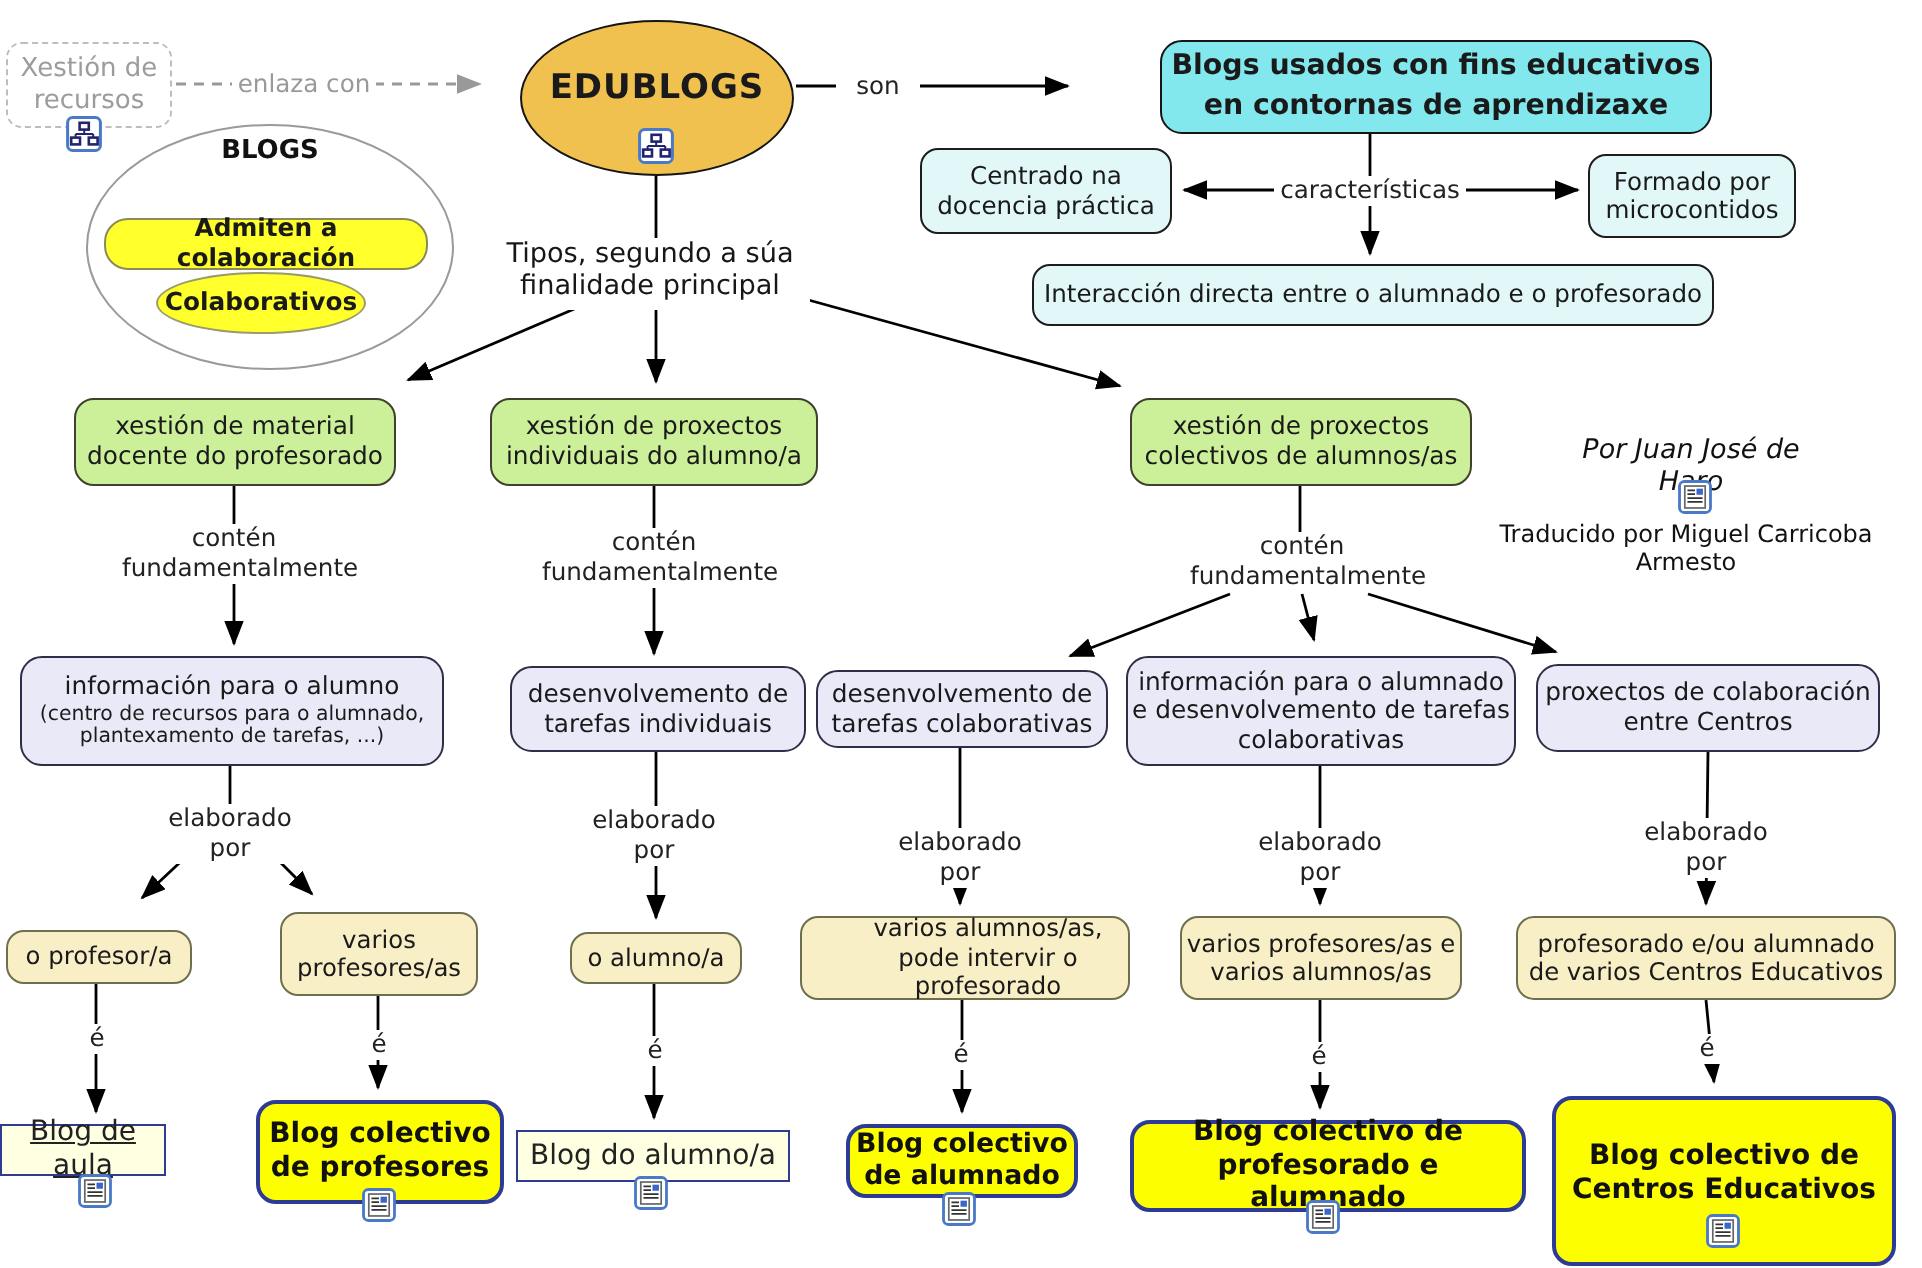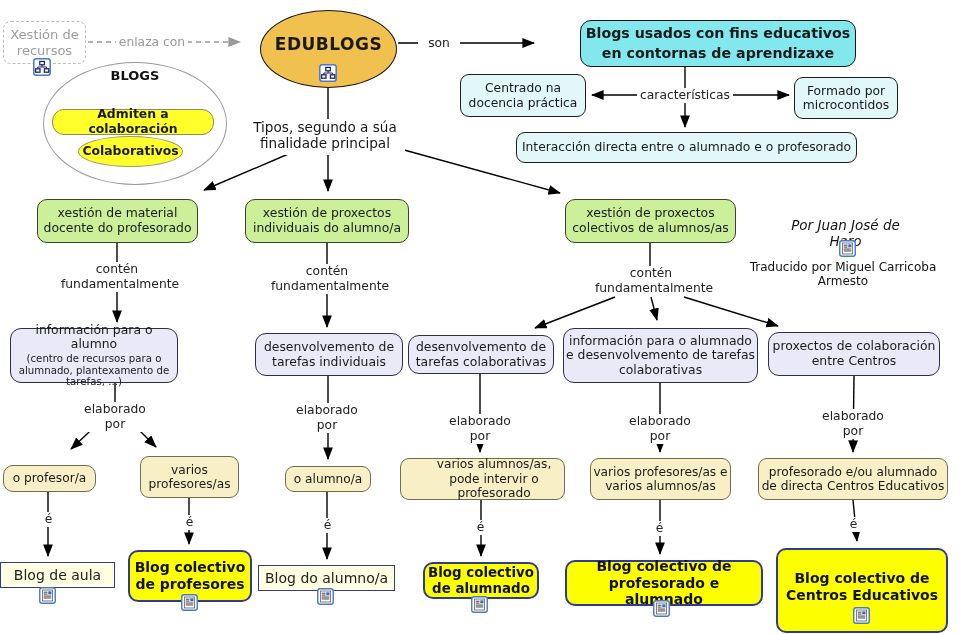--- a/index.html
+++ b/index.html
@@ -149,21 +149,21 @@
     <rect x="3.6" y="3.2" width="10.8" height="11.6" fill="#fff" stroke="#666" stroke-width="0.9"></rect>
     <rect x="9.8" y="4.6" width="3.4" height="3.2" fill="#3a66c9"></rect>
     <path d="M5 5.5 H9 M5 7.5 H9 M5 9.6 H13 M5 11.6 H13" stroke="#333" stroke-width="1"></path>
   </svg>
   <div class="credit-trans" style="left:725px;top:260px;width:236px;">Traducido por Miguel Carricoba Armesto</div>
 
   <div class="lbl" style="left:60px;top:262px;width:114px;">contén fundamentalmente</div>
   <div class="lbl" style="left:270px;top:264px;width:114px;">contén fundamentalmente</div>
   <div class="lbl" style="left:594px;top:266px;width:114px;">contén fundamentalmente</div>
 
-  <div class="node lav" style="left:10px;top:328px;width:168px;height:55px;align-items:center;">
+  <div class="node lav" style="left:10px;top:328px;width:212px;height:55px;align-items:center;">
     <span>información para o alumno</span>
     <span class="sub">(centro de recursos para o alumnado, plantexamento de tarefas, ...)</span>
   </div>
   <div class="node lav" style="left:255px;top:333px;width:148px;height:43px;">
     <span>desenvolvemento de tarefas individuais</span>
   </div>
   <div class="node lav" style="left:408px;top:335px;width:146px;height:39px;">
     <span>desenvolvemento de tarefas colaborativas</span>
   </div>
   <div class="node lav" style="left:563px;top:328px;width:195px;height:55px;">
@@ -172,47 +172,47 @@
   <div class="node lav" style="left:768px;top:332px;width:172px;height:44px;">
     <span>proxectos de colaboración entre Centros</span>
   </div>
 
   <div class="lbl" style="left:72px;top:402px;width:86px;">elaborado por</div>
   <div class="lbl" style="left:284px;top:403px;width:86px;">elaborado por</div>
   <div class="lbl" style="left:437px;top:414px;width:86px;">elaborado por</div>
   <div class="lbl" style="left:617px;top:414px;width:86px;">elaborado por</div>
   <div class="lbl" style="left:810px;top:409px;width:86px;">elaborado por</div>
 
-  <div class="node cream" style="left:3px;top:465px;width:93px;height:27px;border-radius:10px;">
+  <div class="node cream" style="left:3px;top:465px;width:93px;height:27px;">
     <span>o profesor/a</span>
   </div>
   <div class="node cream" style="left:140px;top:456px;width:99px;height:42px;">
     <span>varios profesores/as</span>
   </div>
   <div class="node cream" style="left:285px;top:466px;width:86px;height:26px;">
     <span>o alumno/a</span>
   </div>
   <div class="node cream" style="left:400px;top:458px;width:165px;height:42px;padding-left:25px;">
     <span>varios alumnos/as, pode intervir o profesorado</span>
   </div>
   <div class="node cream" style="left:590px;top:458px;width:141px;height:42px;">
     <span>varios profesores/as e varios alumnos/as</span>
   </div>
   <div class="node cream" style="left:758px;top:458px;width:190px;height:42px;">
-    <span>profesorado e/ou alumnado de directa Centros Educativos</span>
+    <span>profesorado e/ou alumnado de varios Centros Educativos</span>
   </div>
 
   <div class="lbl" style="left:41px;top:512px;width:15px;">é</div>
   <div class="lbl" style="left:182px;top:515px;width:15px;">é</div>
   <div class="lbl" style="left:320px;top:518px;width:15px;">é</div>
   <div class="lbl" style="left:473px;top:520px;width:15px;">é</div>
   <div class="lbl" style="left:652px;top:521px;width:15px;">é</div>
   <div class="lbl" style="left:846px;top:517px;width:15px;">é</div>
 
-  <div class="node blogrect" style="left:0px;top:562px;width:115px;height:26px;">
+  <div class="node blogrect" style="left:0px;top:562px;width:83px;height:26px;text-decoration:underline;">
     <span>Blog de aula</span>
   </div>
   <svg class="icon" style="left:39px;top:587px;" width="17" height="17" viewBox="0 0 18 18">
     <rect x="0.8" y="0.8" width="16.4" height="16.4" rx="2.5" fill="#fff" stroke="#4a79c8" stroke-width="1.5"></rect>
     <rect x="3.6" y="3.2" width="10.8" height="11.6" fill="#fff" stroke="#666" stroke-width="0.9"></rect>
     <rect x="9.8" y="4.6" width="3.4" height="3.2" fill="#3a66c9"></rect>
     <path d="M5 5.5 H9 M5 7.5 H9 M5 9.6 H13 M5 11.6 H13" stroke="#333" stroke-width="1"></path>
   </svg>
 
   <div class="node blogyellow" style="left:128px;top:550px;width:124px;height:52px;">

